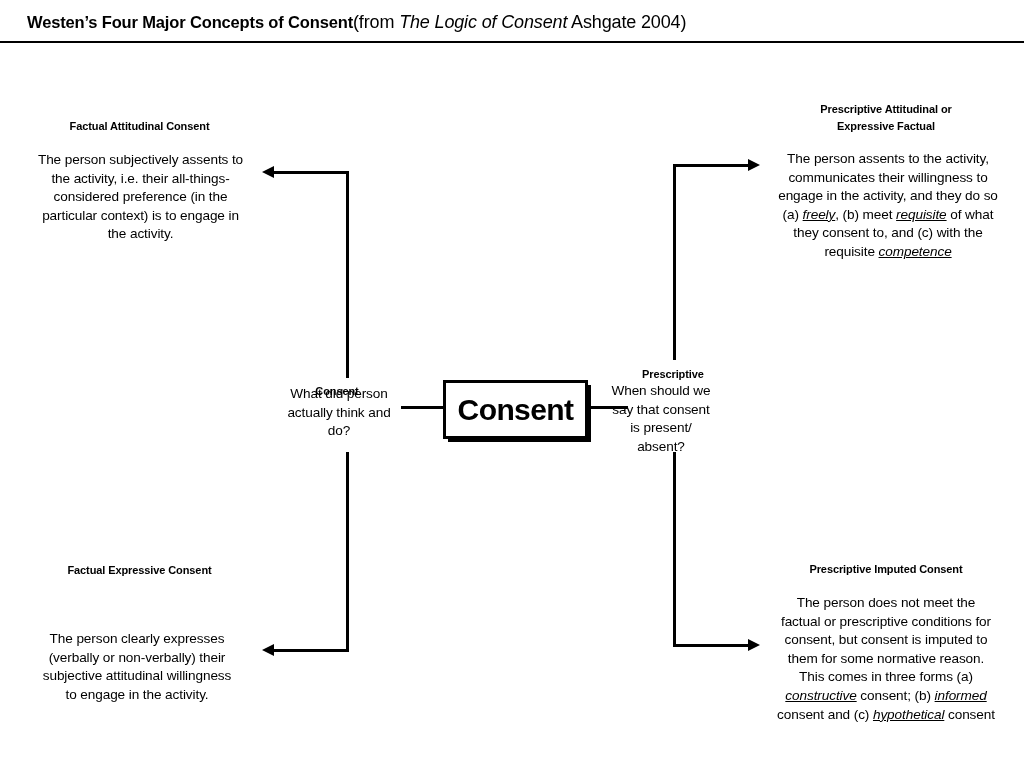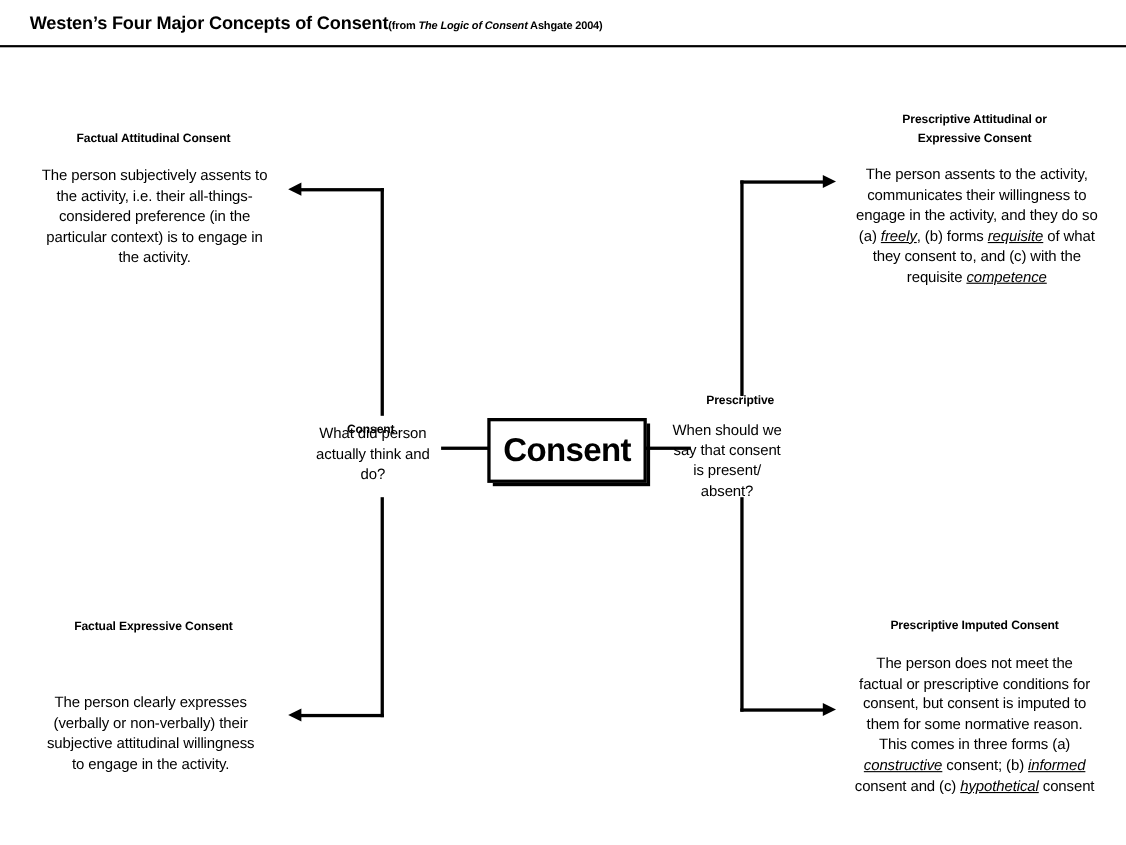--- a/index.html
+++ b/index.html
@@ -32,22 +32,22 @@
   #title {
     position: absolute;
     left: 27px;
     top: 12px;
     font-size: 16.5px;
     font-weight: bold;
     letter-spacing: -0.15px;
     white-space: nowrap;
   }
   #title .sub {
-    font-weight: bold;
-    font-size: 10px;
+    font-weight: normal;
+    font-size: 18px;
   }
   #title .sub .ital {
     font-style: italic;
   }
   #header-rule {
     position: absolute;
     left: 0;
     top: 41px;
     width: 1024px;
     height: 2px;
@@ -141,21 +141,21 @@
     <div id="consent-label">Consent</div>
   </div>
 
   <div class="stub" style="left:401px; top:406px; width:43px;"></div>
 
   <div class="stub" style="left:586px; top:406px; width:42px;"></div>
 
   <div class="blk-head" style="left:283px; top:383px; width:108px; text-align:center;">Consent</div>
   <div class="blk-body" style="left:283px; top:385px; width:112px;">What did person actually think and do?</div>
 
-  <div class="blk-head" style="left:642px; top:356px; width:110px;">Prescriptive</div>
+  <div class="blk-head" style="left:642px; top:366px; width:110px;">Prescriptive</div>
   <div class="blk-body" style="left:607px; top:382px; width:108px;">When should we say that consent is present/ absent?</div>
 
   <div class="vline" style="left:346px; top:171px; height:207px;"></div>
   <div class="vline" style="left:346px; top:452px; height:200px;"></div>
 
   <div class="hline" style="left:272px; top:171px; width:77px;"></div>
   <div class="arrow-left" style="left:262px; top:166px;"></div>
 
   <div class="hline" style="left:272px; top:649px; width:77px;"></div>
   <div class="arrow-left" style="left:262px; top:644px;"></div>
@@ -170,20 +170,20 @@
   <div class="arrow-right" style="left:748px; top:639px;"></div>
 
   <div class="blk-head" style="left:37px; top:118px; width:205px; text-align:center;">Factual Attitudinal Consent</div>
   <div class="blk-body" style="left:37px; top:151px; width:207px;">The person subjectively assents to the activity, i.e. their all-things-considered preference (in the particular context) is to engage in the activity.</div>
 
   <div class="blk-head" style="left:37px; top:562px; width:205px; text-align:center;">Factual Expressive Consent</div>
   <div class="blk-body" style="left:37px; top:630px; width:200px;">The person clearly expresses (verbally or non-verbally) their subjective attitudinal willingness to engage in the activity.</div>
 
   <div class="blk-head" style="left:777px; top:101px; width:218px; text-align:center;">
     <span>Prescriptive Attitudinal or</span><br>
-    <span>Expressive Consent</span>
+    <span>Expressive Factual</span>
   </div>
-  <div class="blk-body" style="left:777px; top:150px; width:222px;"><span>The person assents to the activity, communicates their willingness to engage in the activity, and they do so (a) </span><span class="u">freely</span><span>, (b) forms </span><span class="u">requisite</span><span> of what they consent to, and (c) with the requisite </span><span class="u">competence</span></div>
+  <div class="blk-body" style="left:777px; top:150px; width:222px;"><span>The person assents to the activity, communicates their willingness to engage in the activity, and they do so (a) </span><span class="u">freely</span><span>, (b) meet </span><span class="u">requisite</span><span> of what they consent to, and (c) with the requisite </span><span class="u">competence</span></div>
 
   <div class="blk-head" style="left:777px; top:561px; width:218px; text-align:center;">Prescriptive Imputed Consent</div>
   <div class="blk-body" style="left:777px; top:594px; width:218px;"><span>The person does not meet the factual or prescriptive conditions for consent, but consent is imputed to them for some normative reason. This comes in three forms (a) </span><span class="u">constructive</span><span> consent; (b) </span><span class="u">informed</span><span> consent and (c) </span><span class="u">hypothetical</span><span> consent</span></div>
 
 </div>
 
 </body></html>

